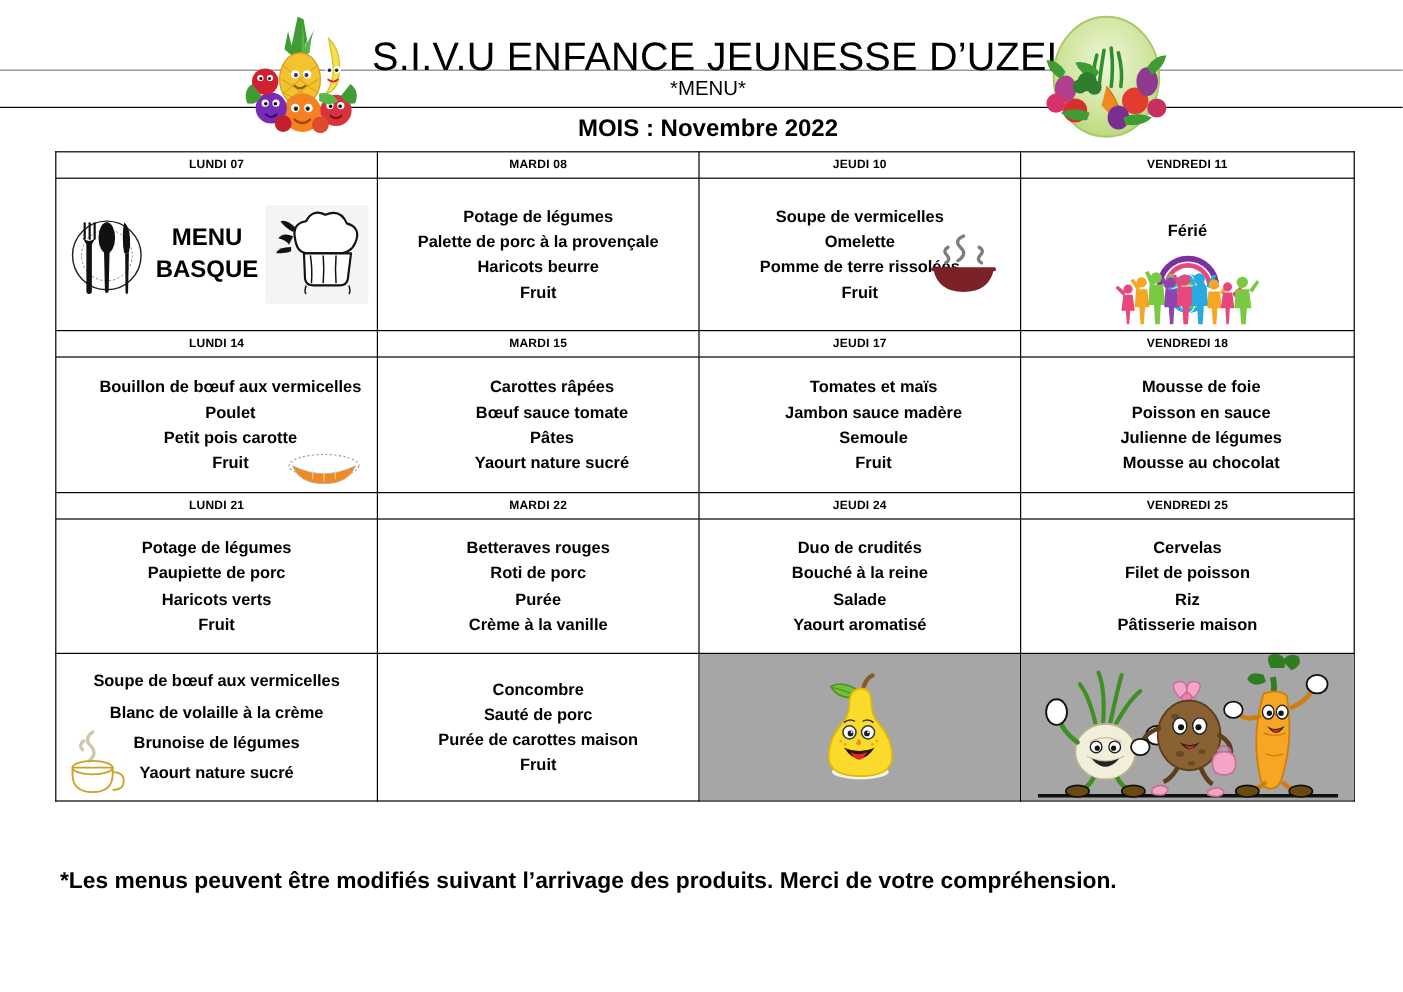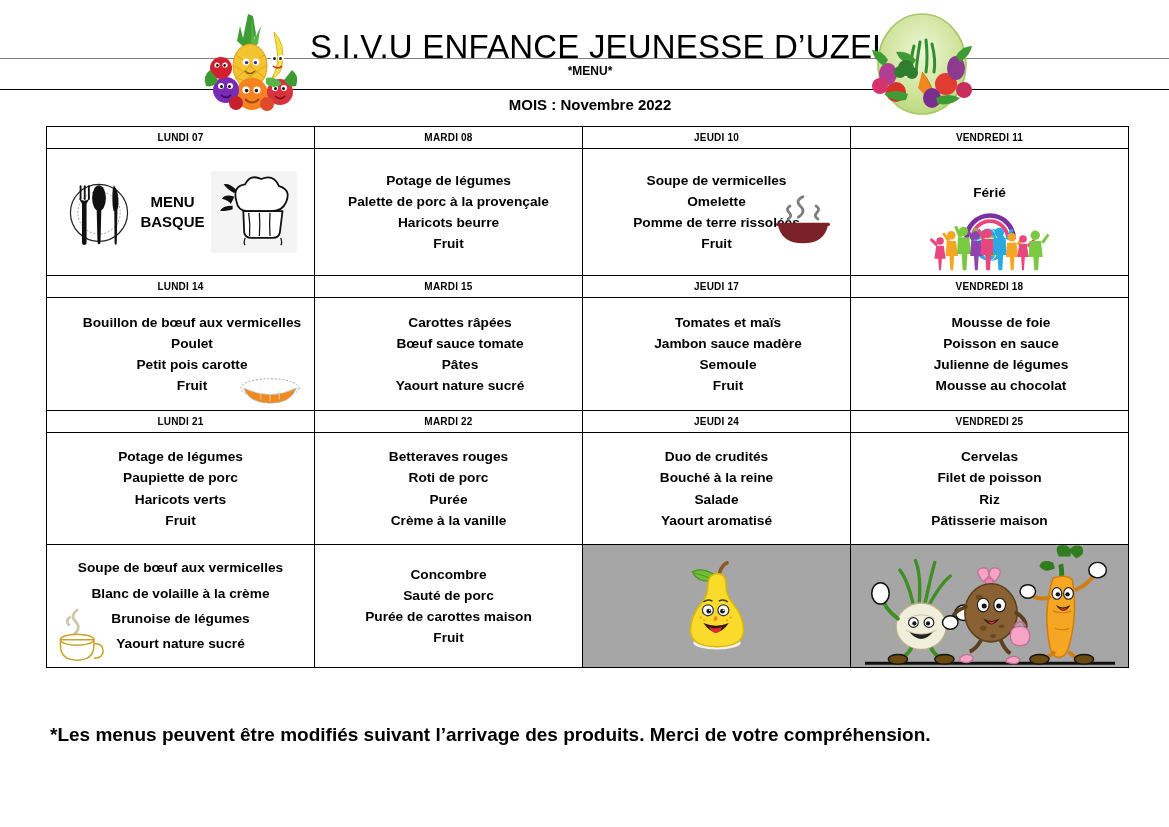--- a/index.html
+++ b/index.html
@@ -53,29 +53,29 @@
     font-size: 33px;
     letter-spacing: 0.2px;
     font-weight: 400;
     white-space: nowrap;
   }
   .title-menu {
     position: absolute;
     left: 0;
     top: 64px;
     width: 560px;
-    font-size: 12px;
-    font-weight: bold;
+    font-size: 17px;
+    font-weight: normal;
   }
   .title-month {
     position: absolute;
     left: 0;
     top: 96px;
     width: 560px;
-    font-size: 15px;
+    font-size: 20px;
     font-weight: bold;
   }
 
   .logo-fruits {
     position: absolute;
     left: 196px;
     top: 8px;
     width: 112px;
     height: 110px;
   }
@@ -135,21 +135,21 @@
   
   .icon-abs { position: absolute; }
   .basque-wrap {
     display: flex;
     align-items: center;
     justify-content: center;
     gap: 6px;
     height: 100%;
   }
   .basque-text {
-    font-size: 15px;
+    font-size: 20px;
     font-weight: bold;
     line-height: 1.35;
     text-align: center;
     white-space: nowrap;
   }
   .chef-box { background: #f4f4f4; padding: 2px; display: flex; }
 </style>
 </head>
 <body>
 

